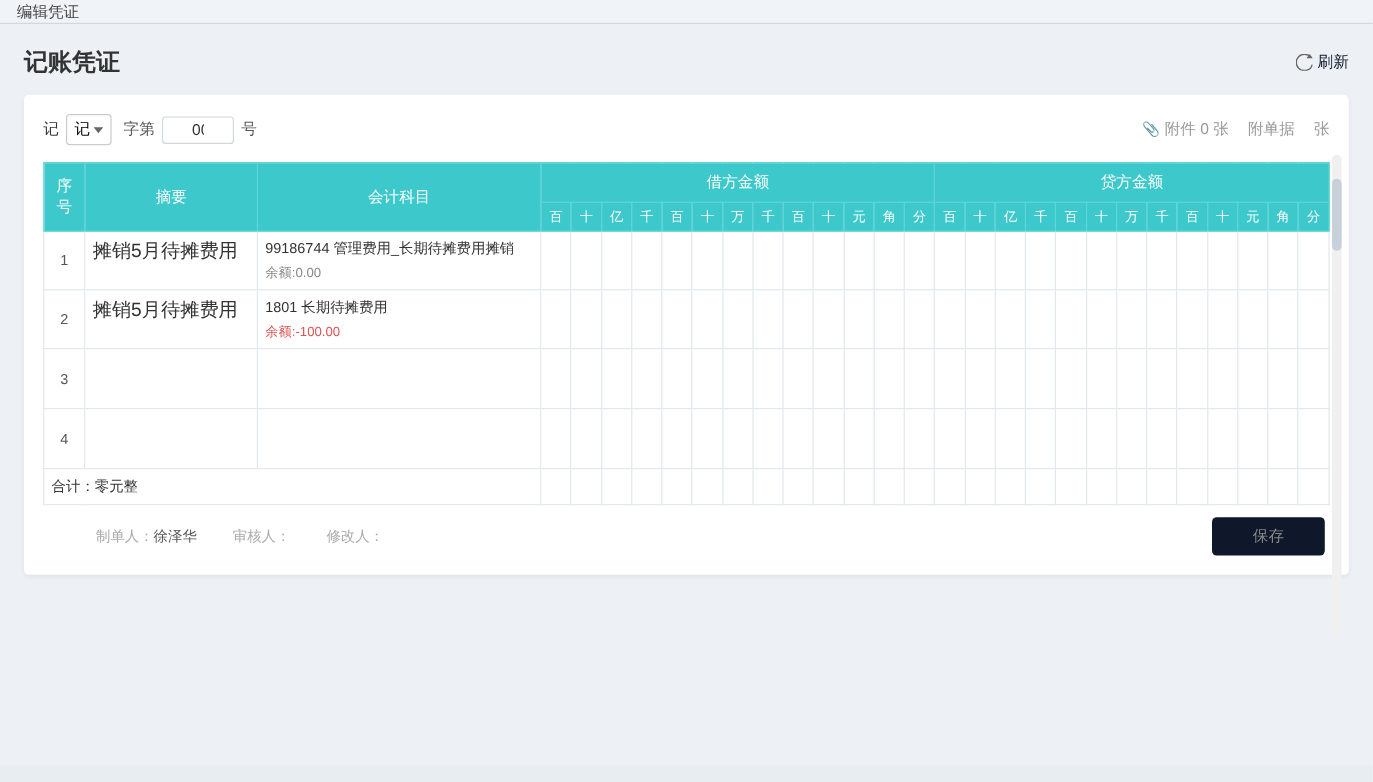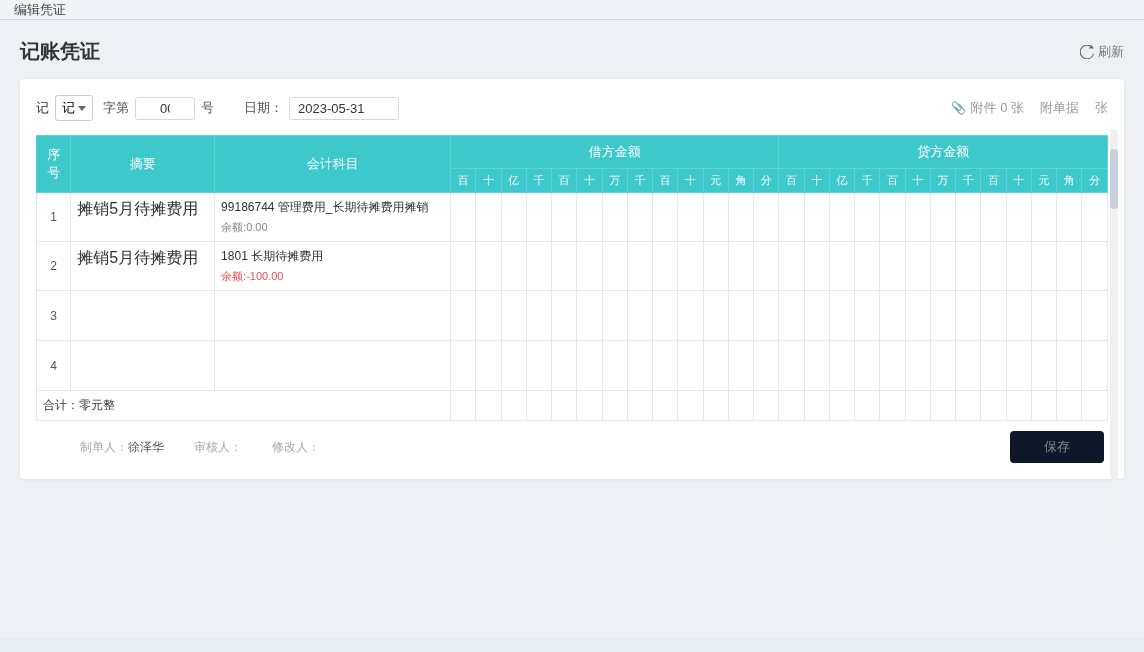--- a/index.html
+++ b/index.html
@@ -35,21 +35,21 @@
     }
     .page-title {
       font-size: 20px;
       font-weight: bold;
       color: #333;
     }
     .refresh-btn {
       display: flex;
       align-items: center;
       gap: 4px;
-      color: #737373;
+      color: #0f172a;
       cursor: pointer;
       font-size: 13px;
       background: none;
       border: none;
       outline: none;
     }
     .refresh-icon {
       display: inline-block;
       width: 14px;
       height: 14px;
@@ -273,24 +273,20 @@
         <span class="ji-label">记</span>
         <button class="dropdown-btn">
           <span>记</span>
           <span class="chevron-down"></span>
         </button>
       </div>
       <div class="field-group">
         <span class="field-label">字第</span>
         <input class="field-input" type="text" value="009" style="">
         <span class="hao-label field-label">号</span>
-      </div>
-      <div class="field-group" style="margin-left:20px;">
-        <span class="field-label">日期：</span>
-        <input class="date-input" type="text" value="2023-05-31" style="">
       </div>
       <div class="spacer"></div>
       <div class="attachment-area">
         <span class="attach-link">
           <span class="paperclip-icon">📎</span>
           <span>附件 0 张</span>
         </span>
         <span style="cursor:pointer;color:#999;">附单据</span>
         <span class="zhang-label">张</span>
       </div>

